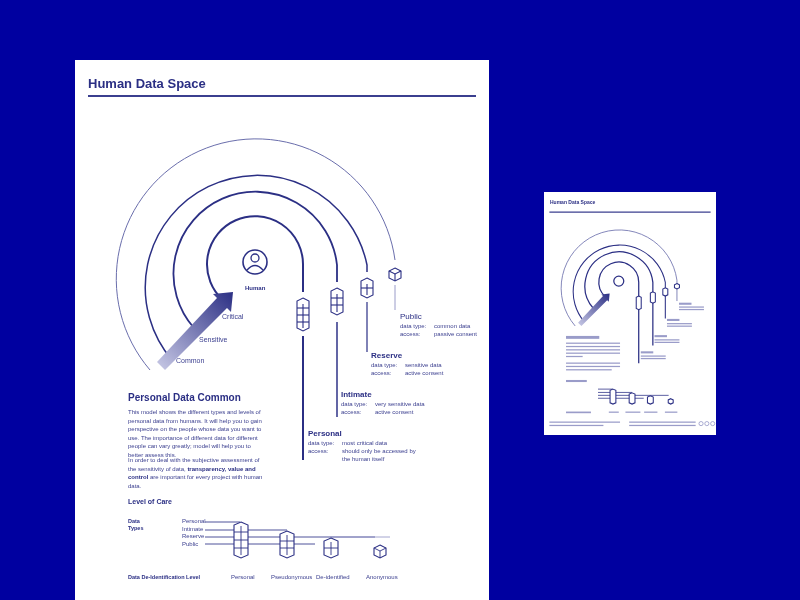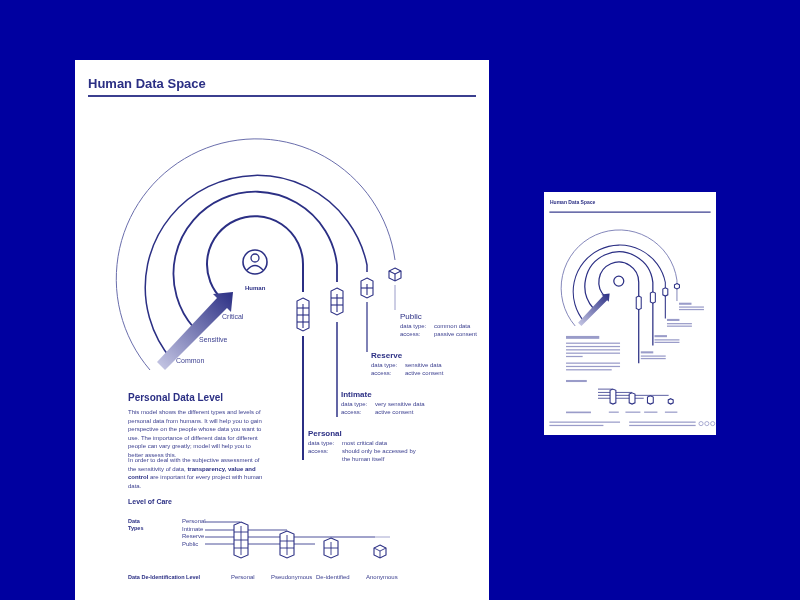--- a/index.html
+++ b/index.html
@@ -132,21 +132,21 @@
     <div><span class="k">access:</span><span>active consent</span></div>
   </div>
 
   <div class="lvl-name" style="left:233px;top:369px;">Personal</div>
   <div class="kv" style="left:233px;top:379px;">
     <div><span class="k">data type:</span><span>most critical data</span></div>
     <div><span class="k">access:</span><span>should only be accessed by</span></div>
     <div><span class="k"></span><span>the human itself</span></div>
   </div>
 
-  <div class="section-title">Personal Data Level</div>
+  <div class="section-title">Personal Data Common</div>
   <div class="para" style="top:348px;">This model shows the different types and levels of personal data from humans. It will help you to gain perspective on the people whose data you want to use. The importance of different data for different people can vary greatly; model will help you to better assess this.</div>
   <div class="para" style="top:396px;"><span>In order to deal with the subjective assessment of the sensitivity of data, </span><b>transparency, value and control</b><span> are important for every project with human data.</span></div>
 
   <div class="care-title">Level of Care</div>
   <div class="small-bold" style="left:53px;top:458px;width:28px;">Data Types</div>
   <div class="small" style="left:107px;top:458px;">Personal</div>
   <div class="small" style="left:107px;top:466px;">Intimate</div>
   <div class="small" style="left:107px;top:473px;">Reserve</div>
   <div class="small" style="left:107px;top:481px;">Public</div>
 

